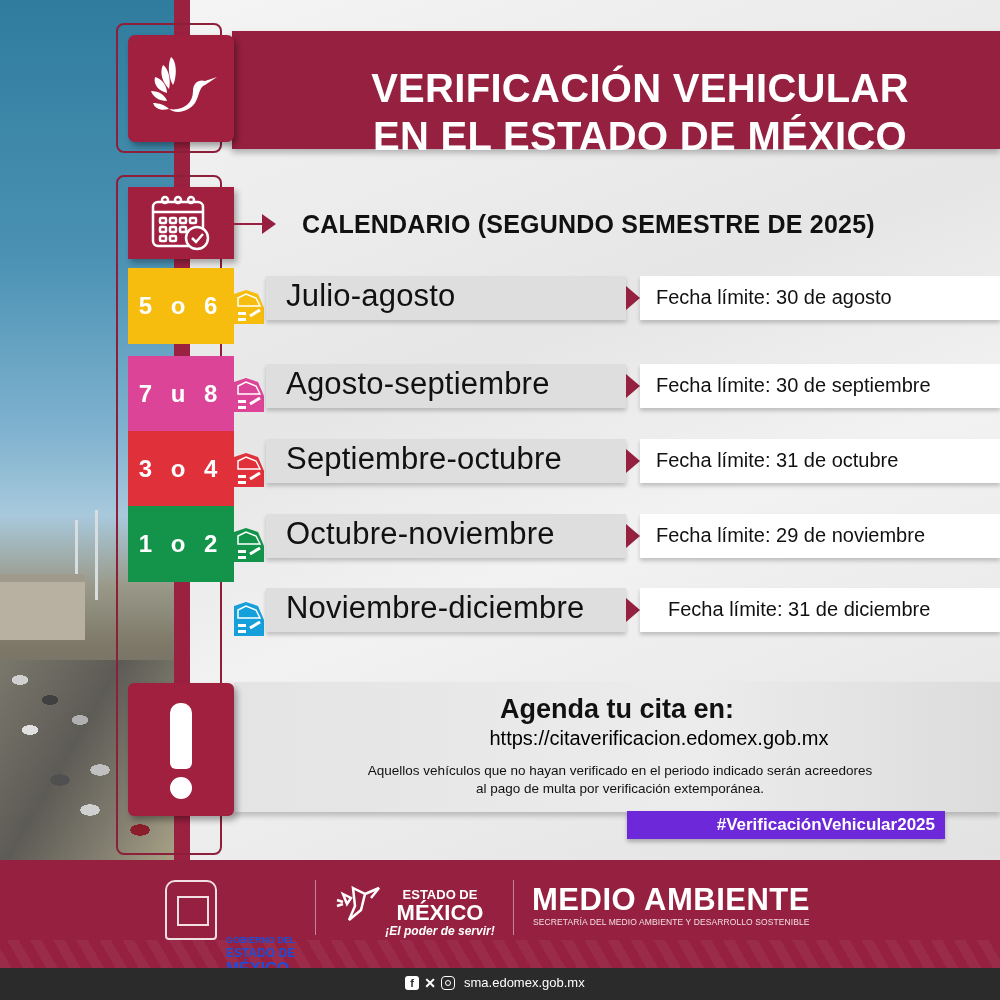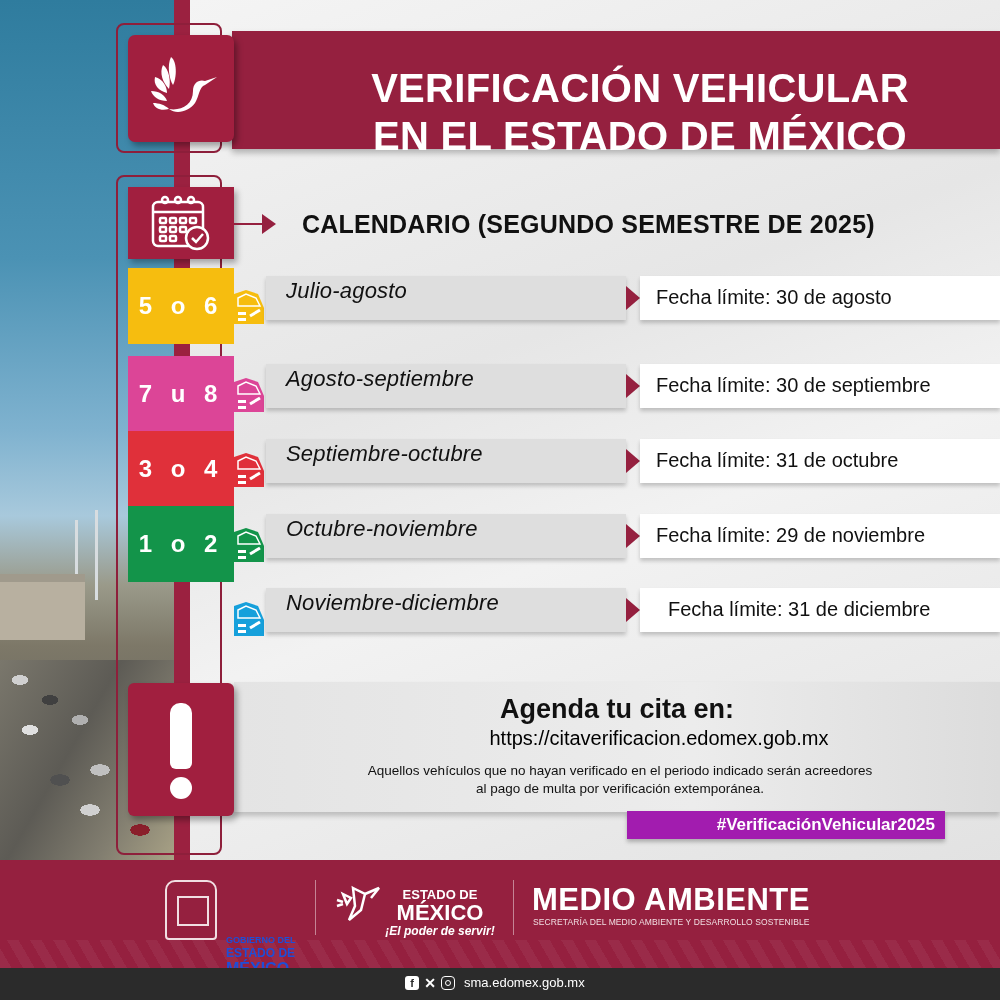--- a/index.html
+++ b/index.html
@@ -74,21 +74,21 @@
     position: absolute; left: 0; top: 0; width: 106px; height: 76px;
     display: flex; align-items: center; justify-content: center;
     color: #fff; font-weight: 700; font-size: 24px; letter-spacing: 6px;
   }
   .row .car { position: absolute; left: 104px; top: 16px; width: 34px; height: 44px; }
   .row .month-bar {
     position: absolute; left: 138px; top: 8px; width: 360px; height: 44px;
     background: #dedede; box-shadow: 0 3px 4px rgba(0,0,0,0.2);
   }
   .row .month {
-    position: absolute; left: 158px; top: 10px; font-size: 22px; color: #111; white-space: nowrap; letter-spacing: 0.2px; font-style: italic;
+    position: absolute; left: 158px; top: 10px; font-size: 31px; color: #111; white-space: nowrap; letter-spacing: 0.2px;
   }
   .row .pointer { position: absolute; left: 498px; top: 18px; width: 0; height: 0;
     border-top: 12px solid transparent; border-bottom: 12px solid transparent; border-left: 14px solid #95203f; }
   .row .date-bar {
     position: absolute; left: 512px; top: 8px; width: 360px; height: 44px;
     background: #fff; box-shadow: 0 3px 4px rgba(0,0,0,0.2);
   }
   .row .date {
     position: absolute; left: 528px; top: 18px; font-size: 20px; color: #111; white-space: nowrap;
   }
@@ -103,21 +103,21 @@
   .info-panel {
     position: absolute; left: 234px; top: 682px; width: 766px; height: 130px;
     background: linear-gradient(90deg, #e4e4e4, #ececec 60%, #dcdcdc);
     box-shadow: 0 4px 5px rgba(0,0,0,0.2);
   }
   .agenda { position: absolute; left: 234px; top: 694px; width: 766px; text-align: center; font-weight: 700; font-size: 27px; color: #111; }
   .url { position: absolute; left: 234px; top: 727px; width: 766px; text-align: center; font-size: 20px; color: #000000; margin-left: 42px; }
   .note { position: absolute; left: 290px; top: 762px; width: 660px; text-align: center; font-size: 13.5px; line-height: 18px; color: #111; }
   .hashtag {
     position: absolute; left: 627px; top: 811px; width: 318px; height: 28px;
-    background: #a21caf; color: #fff; font-weight: 700; font-size: 17px;
+    background: #6d28d9; color: #fff; font-weight: 700; font-size: 17px;
     display: flex; align-items: center; justify-content: flex-end; padding-right: 10px;
     box-shadow: 0 3px 4px rgba(0,0,0,0.25);
   }
 
   
   .footer { position: absolute; left: 0; top: 860px; width: 1000px; height: 108px; background: #95203f; }
   .footer-pattern { position: absolute; left: 0; top: 940px; width: 1000px; height: 28px;
     background: repeating-linear-gradient(60deg, rgba(255,255,255,0.05) 0 10px, transparent 10px 20px); }
   .gov-seal { position: absolute; left: 165px; top: 880px; width: 52px; height: 60px; border: 2px solid #f1dfe3; border-radius: 10px 10px 4px 4px; }
   .gov-seal::after { content:""; position:absolute; left:10px; top:14px; width:28px; height:26px; border:2px solid #f1dfe3; }

